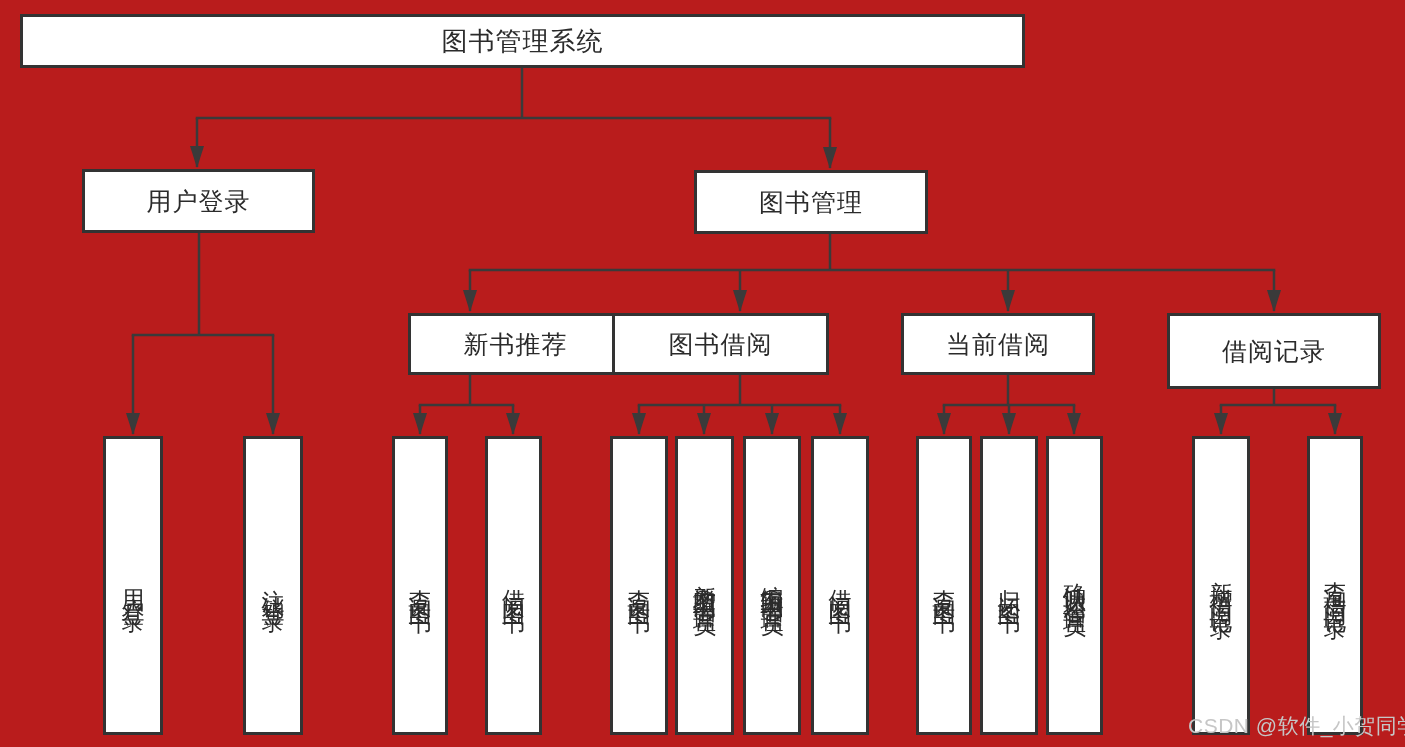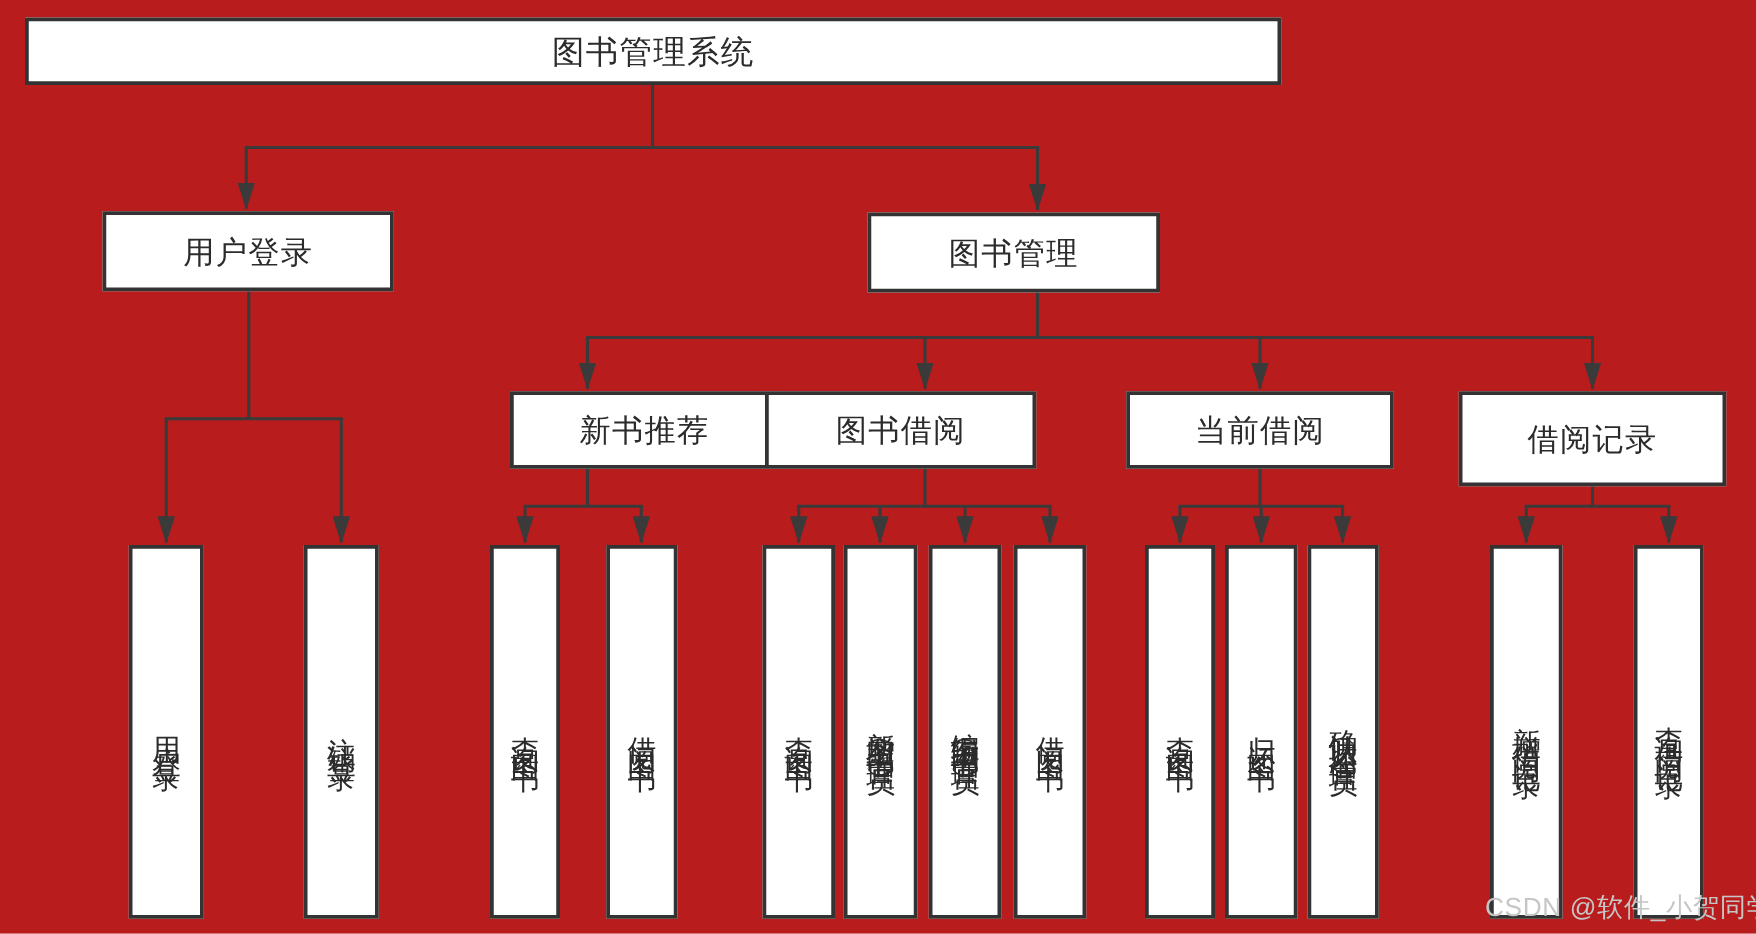--- a/index.html
+++ b/index.html
@@ -28,21 +28,21 @@
     line-height:1;
   }
   
   #n-root{left:20px;top:14px;width:1005px;height:54px;}
   
   #n-user-login{left:82px;top:169px;width:233px;height:64px;}
   #n-book-mgmt{left:694px;top:170px;width:234px;height:64px;}
   
   #n-new-book{left:362px;top:313px;width:215px;height:62px;margin-left:46px;}
   #n-book-borrow{left:612px;top:313px;width:217px;height:62px;}
-  #n-current-borrow{left:901px;top:313px;width:214px;height:62px;}
+  #n-current-borrow{left:901px;top:313px;width:194px;height:62px;}
   #n-borrow-records{left:1167px;top:313px;width:214px;height:76px;}
   
   .box.v{top:436px;height:299px;}
   #n-v-user-login{left:103px;width:60px;}
   #n-v-logout{left:243px;width:60px;}
   #n-v-query-books-1{left:392px;width:56px;}
   #n-v-borrow-books-1{left:485px;width:57px;}
   #n-v-query-books-2{left:610px;width:58px;}
   #n-v-add-books{left:675px;width:59px;letter-spacing:0.18em;}
   #n-v-edit-books{left:743px;width:58px;letter-spacing:0.18em;}

